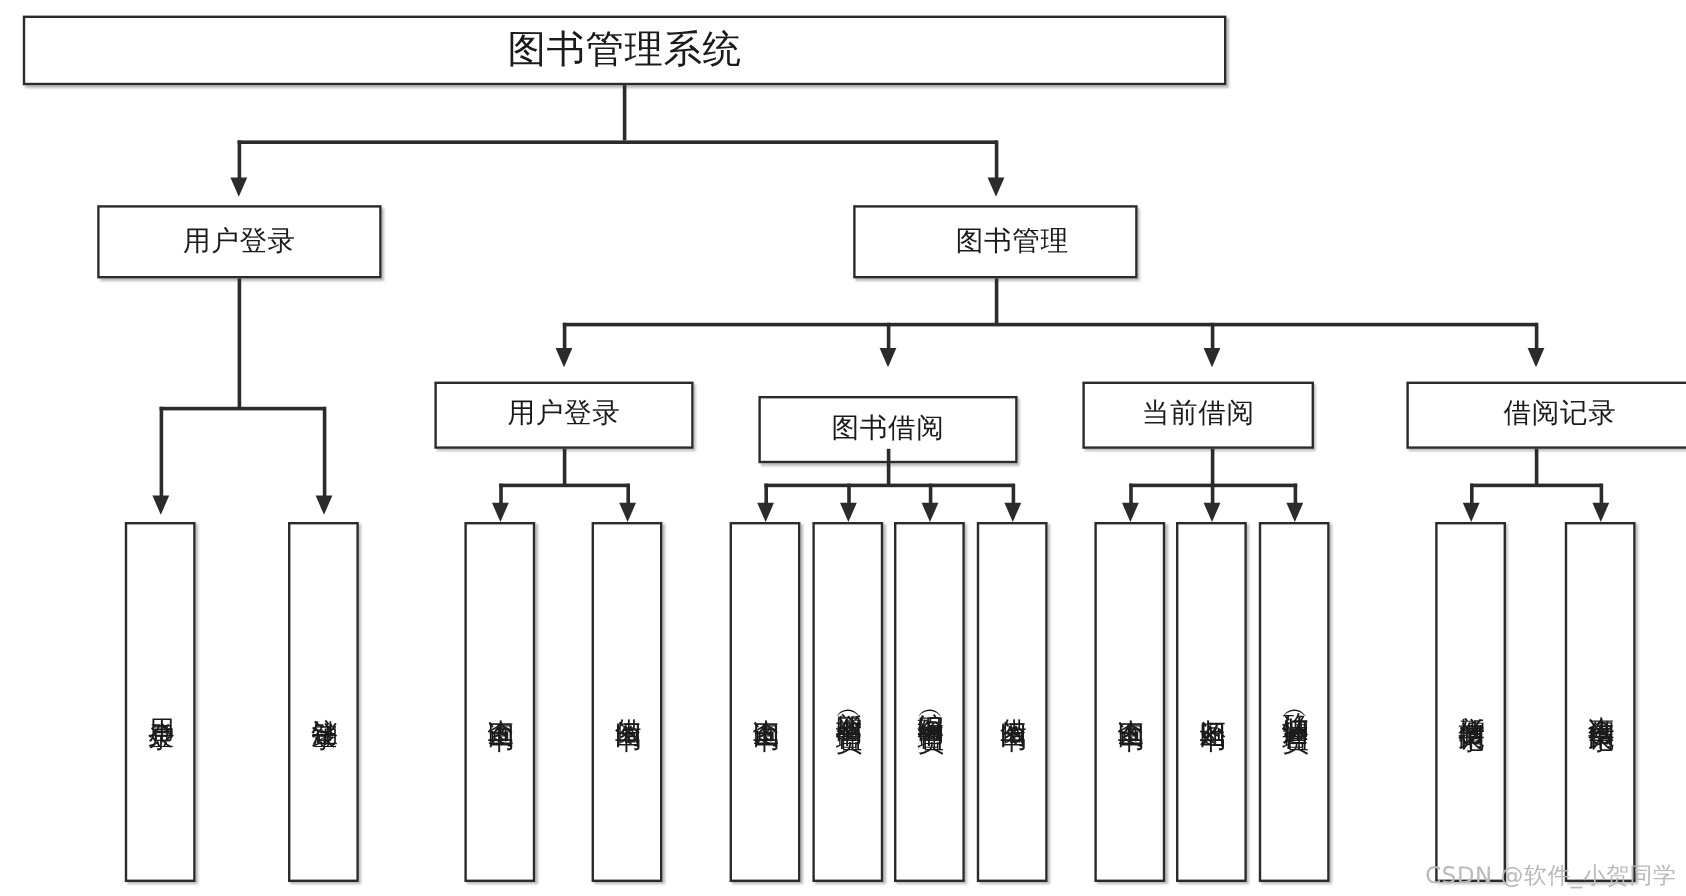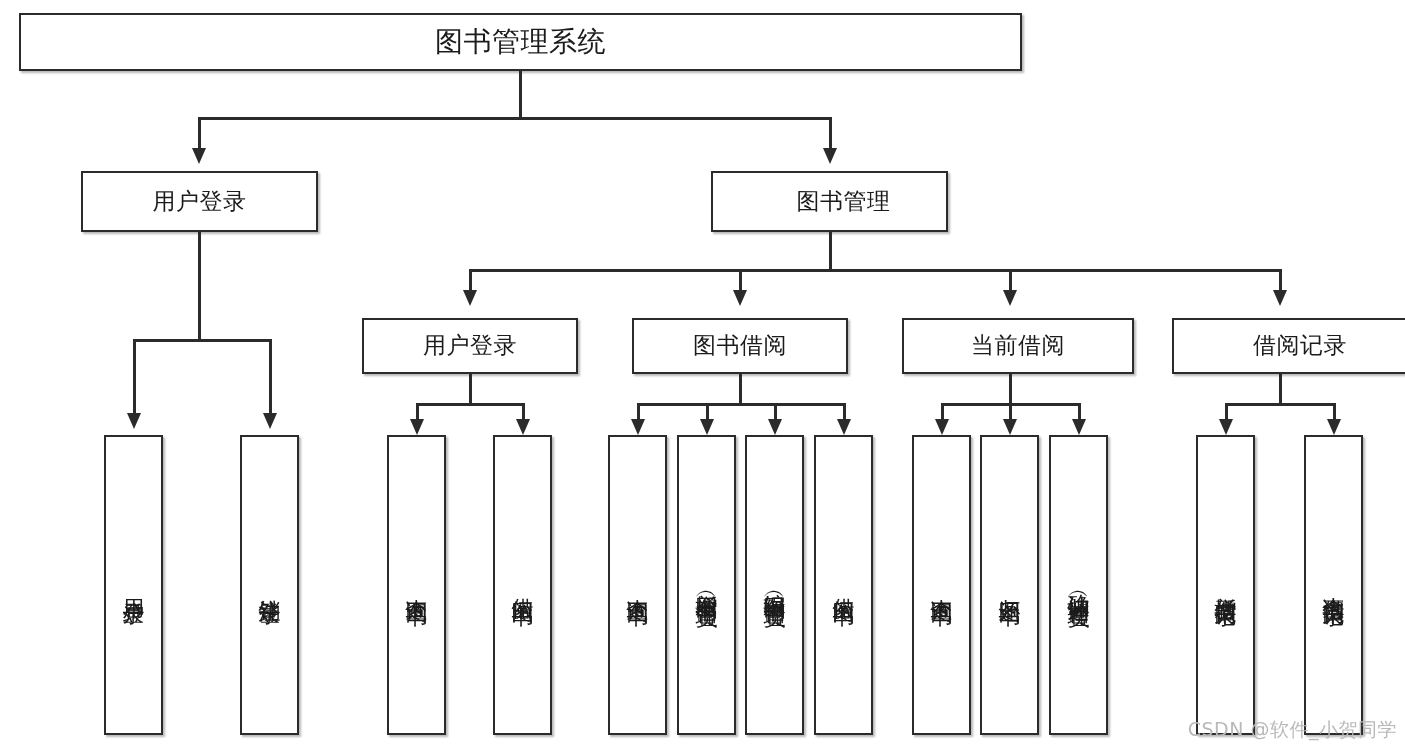--- a/index.html
+++ b/index.html
@@ -29,21 +29,21 @@
     color: #1b1b1b;
     line-height: 1.18;
     text-align: center;
     white-space: pre-line;
   }
   
   .node.h .label {
     font-size: 23px;
     letter-spacing: 0.5px;
   }
-  #n-root .label { font-size: 28px; }
+  #n-root .label { font-size: 32px; }
   
   .node.v {
     align-items: center;
     justify-content: center;
   }
   .node.v .label {
     writing-mode: vertical-rl;
     text-orientation: upright;
     font-size: 22px;
     letter-spacing: 2px;
@@ -114,24 +114,24 @@
   <div class="line v" style="left:739px; top:269px; width:2.5px; height:22px;"></div>
   <div class="arrow" style="left:733px; top:290px;"></div>
   <div class="line v" style="left:1009px; top:269px; width:2.5px; height:22px;"></div>
   <div class="arrow" style="left:1003px; top:290px;"></div>
   <div class="line v" style="left:1279px; top:269px; width:2.5px; height:22px;"></div>
   <div class="arrow" style="left:1273px; top:290px;"></div>
 
   <div class="node h" id="n-new-book" style="left:362px; top:318px; width:216px; height:56px;">
     <span class="label">用户登录</span>
   </div>
-  <div class="node h" id="n-book-borrow" style="left:632px; top:318px; width:216px; height:56px;">
+  <div class="node h" id="n-book-borrow" style="left:632px; top:330px; width:216px; height:56px;">
     <span class="label">图书借阅</span>
   </div>
-  <div class="node h" id="n-current-borrow" style="left:902px; top:318px; width:232px; height:56px;">
+  <div class="node h" id="n-current-borrow" style="left:902px; top:318px; width:193px; height:56px;">
     <span class="label">当前借阅</span>
   </div>
   <div class="node h" id="n-borrow-record" style="left:1172px; top:318px; width:256px; height:56px;">
     <span class="label">借阅记录</span>
   </div>
 
   <div class="line v" style="left:469px; top:374px; width:2.5px; height:31px;"></div>
   <div class="line h" style="left:416px; top:403px; width:108px; height:2.5px;"></div>
   <div class="line v" style="left:416px; top:403px; width:2.5px; height:17px;"></div>
   <div class="arrow" style="left:410px; top:419px;"></div>

